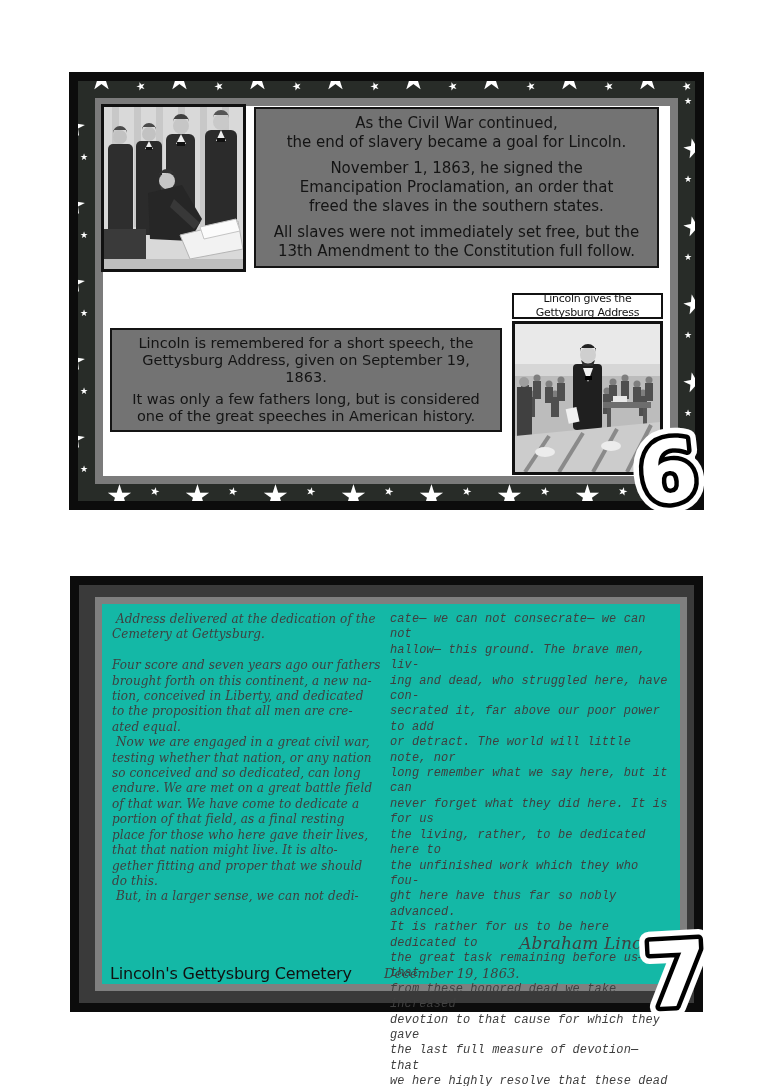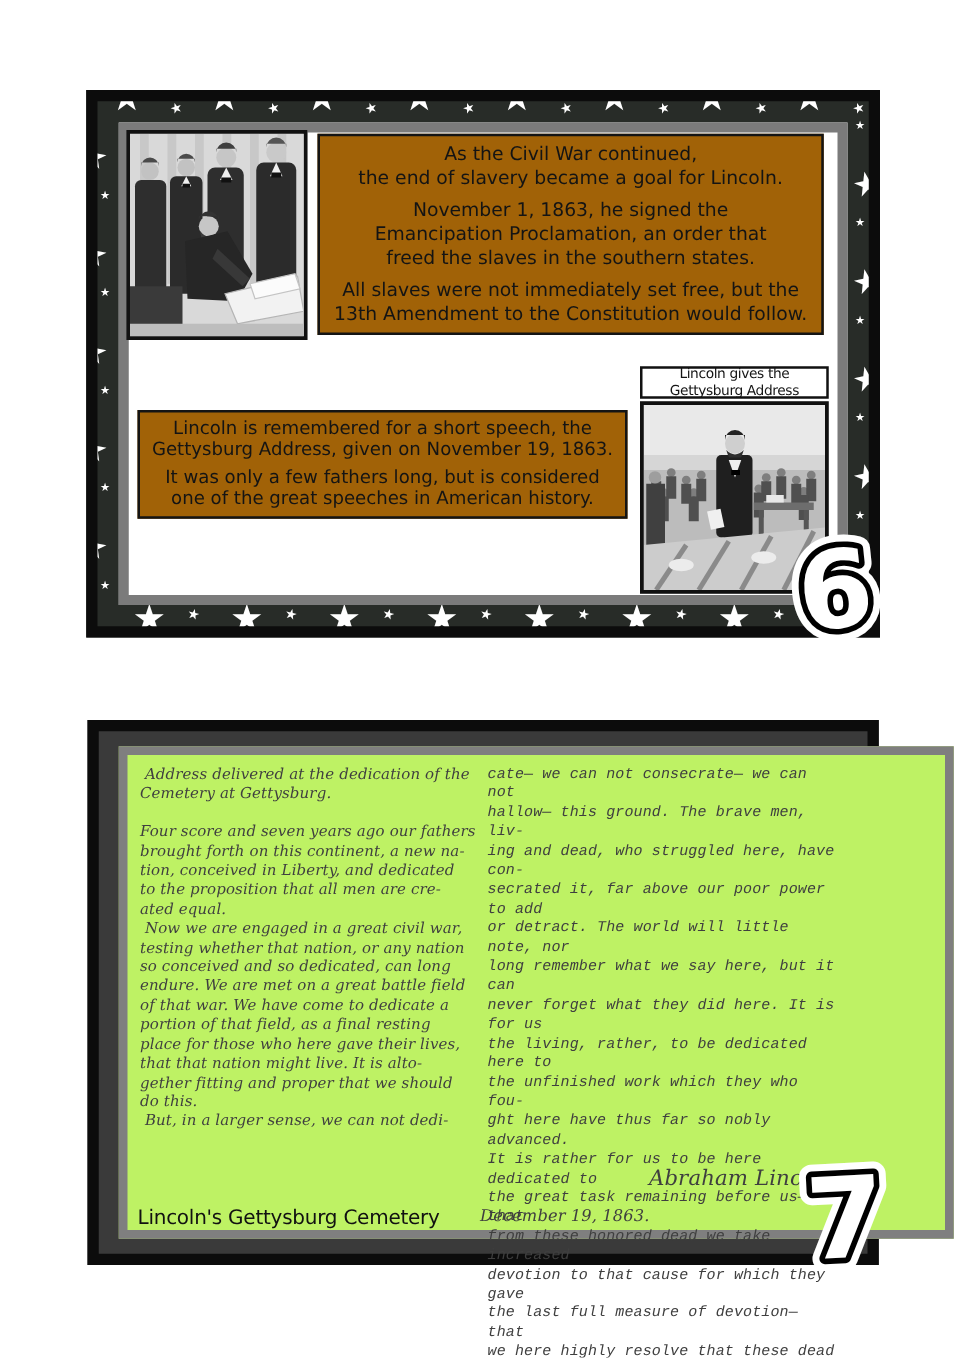--- a/index.html
+++ b/index.html
@@ -19,37 +19,37 @@
     box-sizing:border-box;border:8px solid #7b7b7b;background:#ffffff;z-index:2;
   }
   .content6{position:absolute;left:25px;top:25px;width:567px;height:370px;z-index:3;}
   .imgbox{position:absolute;box-sizing:border-box;border:3px solid #111111;background:#dadada;overflow:hidden;}
   .capbox{
     position:absolute;box-sizing:border-box;border:2px solid #111111;background:#ffffff;
     display:flex;align-items:center;justify-content:center;text-align:center;
     font-size:11px;line-height:1.25;letter-spacing:-0.3px;white-space:pre-line;
   }
   .textbox{
-    position:absolute;box-sizing:border-box;border:2px solid #141414;background:#a16207;
+    position:absolute;box-sizing:border-box;border:2px solid #141414;background:#737373;
     text-align:center;padding:5px 8px;
   }
   .textbox p{margin:0 0 7px 0;white-space:pre-line;}
   .textbox p:last-child{margin-bottom:0;}
   .tb1{font-size:15px;line-height:19px;}
   .tb2{font-size:14.5px;line-height:17px;}
   .tb2 p{margin-bottom:5px;}
   .pagenum{position:absolute;z-index:6;}
   
   .card7{
     position:absolute;left:70px;top:576px;width:633px;height:436px;
     box-sizing:border-box;border:9px solid #0c0c0c;background:#3a3a3a;
   }
   .page7{
-    position:absolute;left:16px;top:12px;width:668px;height:394px;
-    box-sizing:border-box;border:7px solid #7f7f7f;background:#bef264;
+    position:absolute;left:16px;top:12px;width:592px;height:394px;
+    box-sizing:border-box;border:7px solid #7f7f7f;background:#14b8a6;
   }
   .ms{
     position:absolute;font-family:"DejaVu Serif",serif;font-style:italic;
     font-size:12px;line-height:15.4px;color:#3f3f3f;white-space:pre-wrap;
     letter-spacing:0.1px;
   }
   .ms-left{left:10px;top:8px;width:274px;}
   .ms-right{left:288px;top:8px;width:284px;font-family:Liberation Mono, monospace;}
   .ms-sig{left:288px;top:332px;width:284px;text-align:right;font-size:17px;}
   .ms-date{left:282px;top:362px;font-size:13px;}
@@ -163,21 +163,21 @@
     </div>
 
 
     <div class="textbox tb1" style="left:151px;top:1px;width:405px;">
       <p>As the Civil War continued,
 the end of slavery became a goal for Lincoln.</p>
       <p>November 1, 1863, he signed the
 Emancipation Proclamation, an order that
 freed the slaves in the southern states.</p>
       <p>All slaves were not immediately set free, but the
-13th Amendment to the Constitution would follow.</p>
+13th Amendment to the Constitution full follow.</p>
     </div>
 
     <div class="capbox" style="left:409px;top:187px;width:151px;height:26px;">
       <span>Lincoln gives the
 Gettysburg Address</span>
     </div>
 
     <div class="imgbox" style="left:409px;top:215px;width:151px;height:154px;">
       <svg width="145" height="148" viewBox="0 0 145 148">
         <rect x="0" y="0" width="145" height="52" fill="#e9e9e9"></rect>
@@ -237,21 +237,21 @@
           <line x1="78" y1="148" x2="102" y2="105"></line>
             <line x1="112" y1="148" x2="136" y2="101"></line>
         </g>
         <ellipse cx="30" cy="128" rx="10" ry="5" fill="#ececec"></ellipse>
           <ellipse cx="96" cy="122" rx="10" ry="5" fill="#ececec"></ellipse>
       </svg>
     </div>
 
     <div class="textbox tb2" style="left:7px;top:222px;width:392px;">
       <p>Lincoln is remembered for a short speech, the
-Gettysburg Address, given on November 19, 1863.</p>
+Gettysburg Address, given on September 19, 1863.</p>
       <p>It was only a few fathers long, but is considered
 one of the great speeches in American history.</p>
     </div>
   </div>
 </div>
 
 <div class="pagenum" style="left:620px;top:418px;width:96px;height:104px;">
   <svg width="96" height="104" viewBox="0 0 96 104">
     <g transform="rotate(-6 48 52)" font-family="DejaVu Sans, sans-serif" font-weight="bold" font-size="86" text-anchor="middle">
       <text x="48" y="84" fill="#ffffff" stroke="#ffffff" stroke-width="20" stroke-linejoin="round">6</text>

